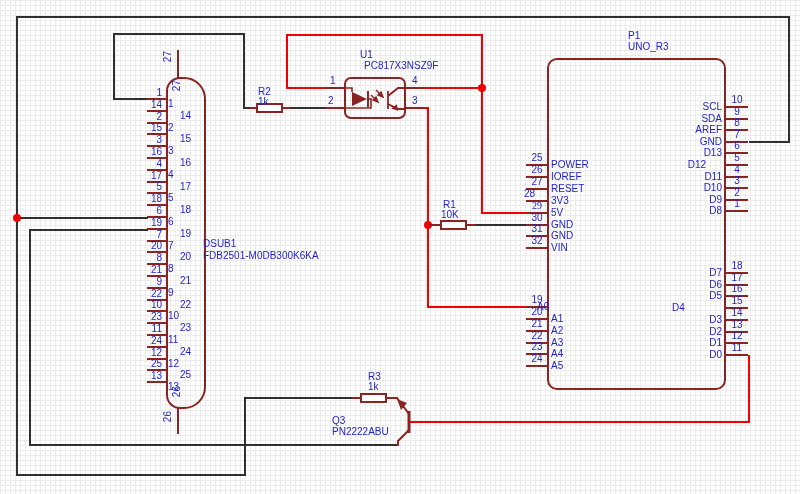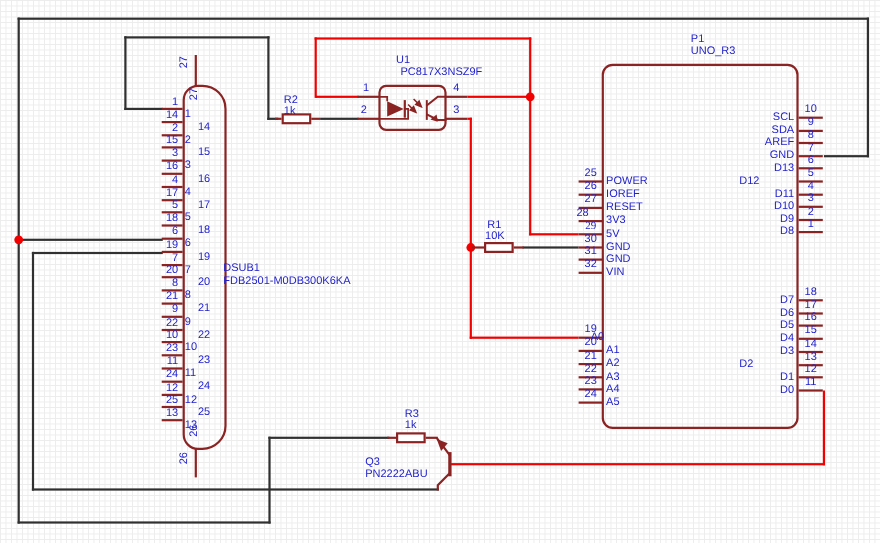--- a/index.html
+++ b/index.html
@@ -270,21 +270,21 @@
       <span class="pnum" style="left: 724px; top: 118px; width: 26px; text-align: center;">8</span>
       <span class="blue" style="left: 672px; top: 124px; width: 50px; text-align: right;">AREF</span>
       <div class="lead" style="left: 726px; top: 141px; width: 22px; height: 2px;"></div>
       <span class="pnum" style="left: 724px; top: 130px; width: 26px; text-align: center;">7</span>
       <span class="blue" style="left: 672px; top: 136px; width: 50px; text-align: right;">GND</span>
       <div class="lead" style="left: 726px; top: 152px; width: 22px; height: 2px;"></div>
       <span class="pnum" style="left: 724px; top: 141px; width: 26px; text-align: center;">6</span>
       <span class="blue" style="left: 672px; top: 147px; width: 50px; text-align: right;">D13</span>
       <div class="lead" style="left: 726px; top: 164px; width: 22px; height: 2px;"></div>
       <span class="pnum" style="left: 724px; top: 153px; width: 26px; text-align: center;">5</span>
-      <span class="blue" style="left: 672px; top: 159px; width: 50px; text-align: left;">D12</span>
+      <span class="blue" style="left: 672px; top: 159px; width: 50px; text-align: center;">D12</span>
       <div class="lead" style="left: 726px; top: 176px; width: 22px; height: 2px;"></div>
       <span class="pnum" style="left: 724px; top: 165px; width: 26px; text-align: center;">4</span>
       <span class="blue" style="left: 672px; top: 171px; width: 50px; text-align: right;">D11</span>
       <div class="lead" style="left: 726px; top: 187px; width: 22px; height: 2px;"></div>
       <span class="pnum" style="left: 724px; top: 176px; width: 26px; text-align: center;">3</span>
       <span class="blue" style="left: 672px; top: 182px; width: 50px; text-align: right;">D10</span>
       <div class="lead" style="left: 726px; top: 199px; width: 22px; height: 2px;"></div>
       <span class="pnum" style="left: 724px; top: 188px; width: 26px; text-align: center;">2</span>
       <span class="blue" style="left: 672px; top: 194px; width: 50px; text-align: right;">D9</span>
       <div class="lead" style="left: 726px; top: 210px; width: 22px; height: 2px;"></div>
@@ -294,27 +294,27 @@
       <span class="pnum" style="left: 724px; top: 261px; width: 26px; text-align: center;">18</span>
       <span class="blue" style="left: 672px; top: 267px; width: 50px; text-align: right;">D7</span>
       <div class="lead" style="left: 726px; top: 284px; width: 22px; height: 2px;"></div>
       <span class="pnum" style="left: 724px; top: 273px; width: 26px; text-align: center;">17</span>
       <span class="blue" style="left: 672px; top: 279px; width: 50px; text-align: right;">D6</span>
       <div class="lead" style="left: 726px; top: 295px; width: 22px; height: 2px;"></div>
       <span class="pnum" style="left: 724px; top: 284px; width: 26px; text-align: center;">16</span>
       <span class="blue" style="left: 672px; top: 290px; width: 50px; text-align: right;">D5</span>
       <div class="lead" style="left: 726px; top: 307px; width: 22px; height: 2px;"></div>
       <span class="pnum" style="left: 724px; top: 296px; width: 26px; text-align: center;">15</span>
-      <span class="blue" style="left: 672px; top: 302px; width: 50px; text-align: right;">D4</span>
+      <span class="blue" style="left: 672px; top: 302px; width: 50px; text-align: left;">D4</span>
       <div class="lead" style="left: 726px; top: 319px; width: 22px; height: 2px;"></div>
       <span class="pnum" style="left: 724px; top: 308px; width: 26px; text-align: center;">14</span>
       <span class="blue" style="left: 672px; top: 314px; width: 50px; text-align: right;">D3</span>
       <div class="lead" style="left: 726px; top: 331px; width: 22px; height: 2px;"></div>
       <span class="pnum" style="left: 724px; top: 320px; width: 26px; text-align: center;">13</span>
-      <span class="blue" style="left: 672px; top: 326px; width: 50px; ">D2</span>
+      <span class="blue" style="left: 672px; top: 326px; width: 50px; text-align: right;">D2</span>
       <div class="lead" style="left: 726px; top: 342px; width: 22px; height: 2px;"></div>
       <span class="pnum" style="left: 724px; top: 331px; width: 26px; text-align: center;">12</span>
       <span class="blue" style="left: 672px; top: 337px; width: 50px; text-align: right;">D1</span>
       <div class="lead" style="left: 726px; top: 354px; width: 22px; height: 2px;"></div>
       <span class="pnum" style="left: 724px; top: 343px; width: 26px; text-align: center;">11</span>
       <span class="blue" style="left: 672px; top: 349px; width: 50px; text-align: right;">D0</span>
     </div>
 
 </div>
 

